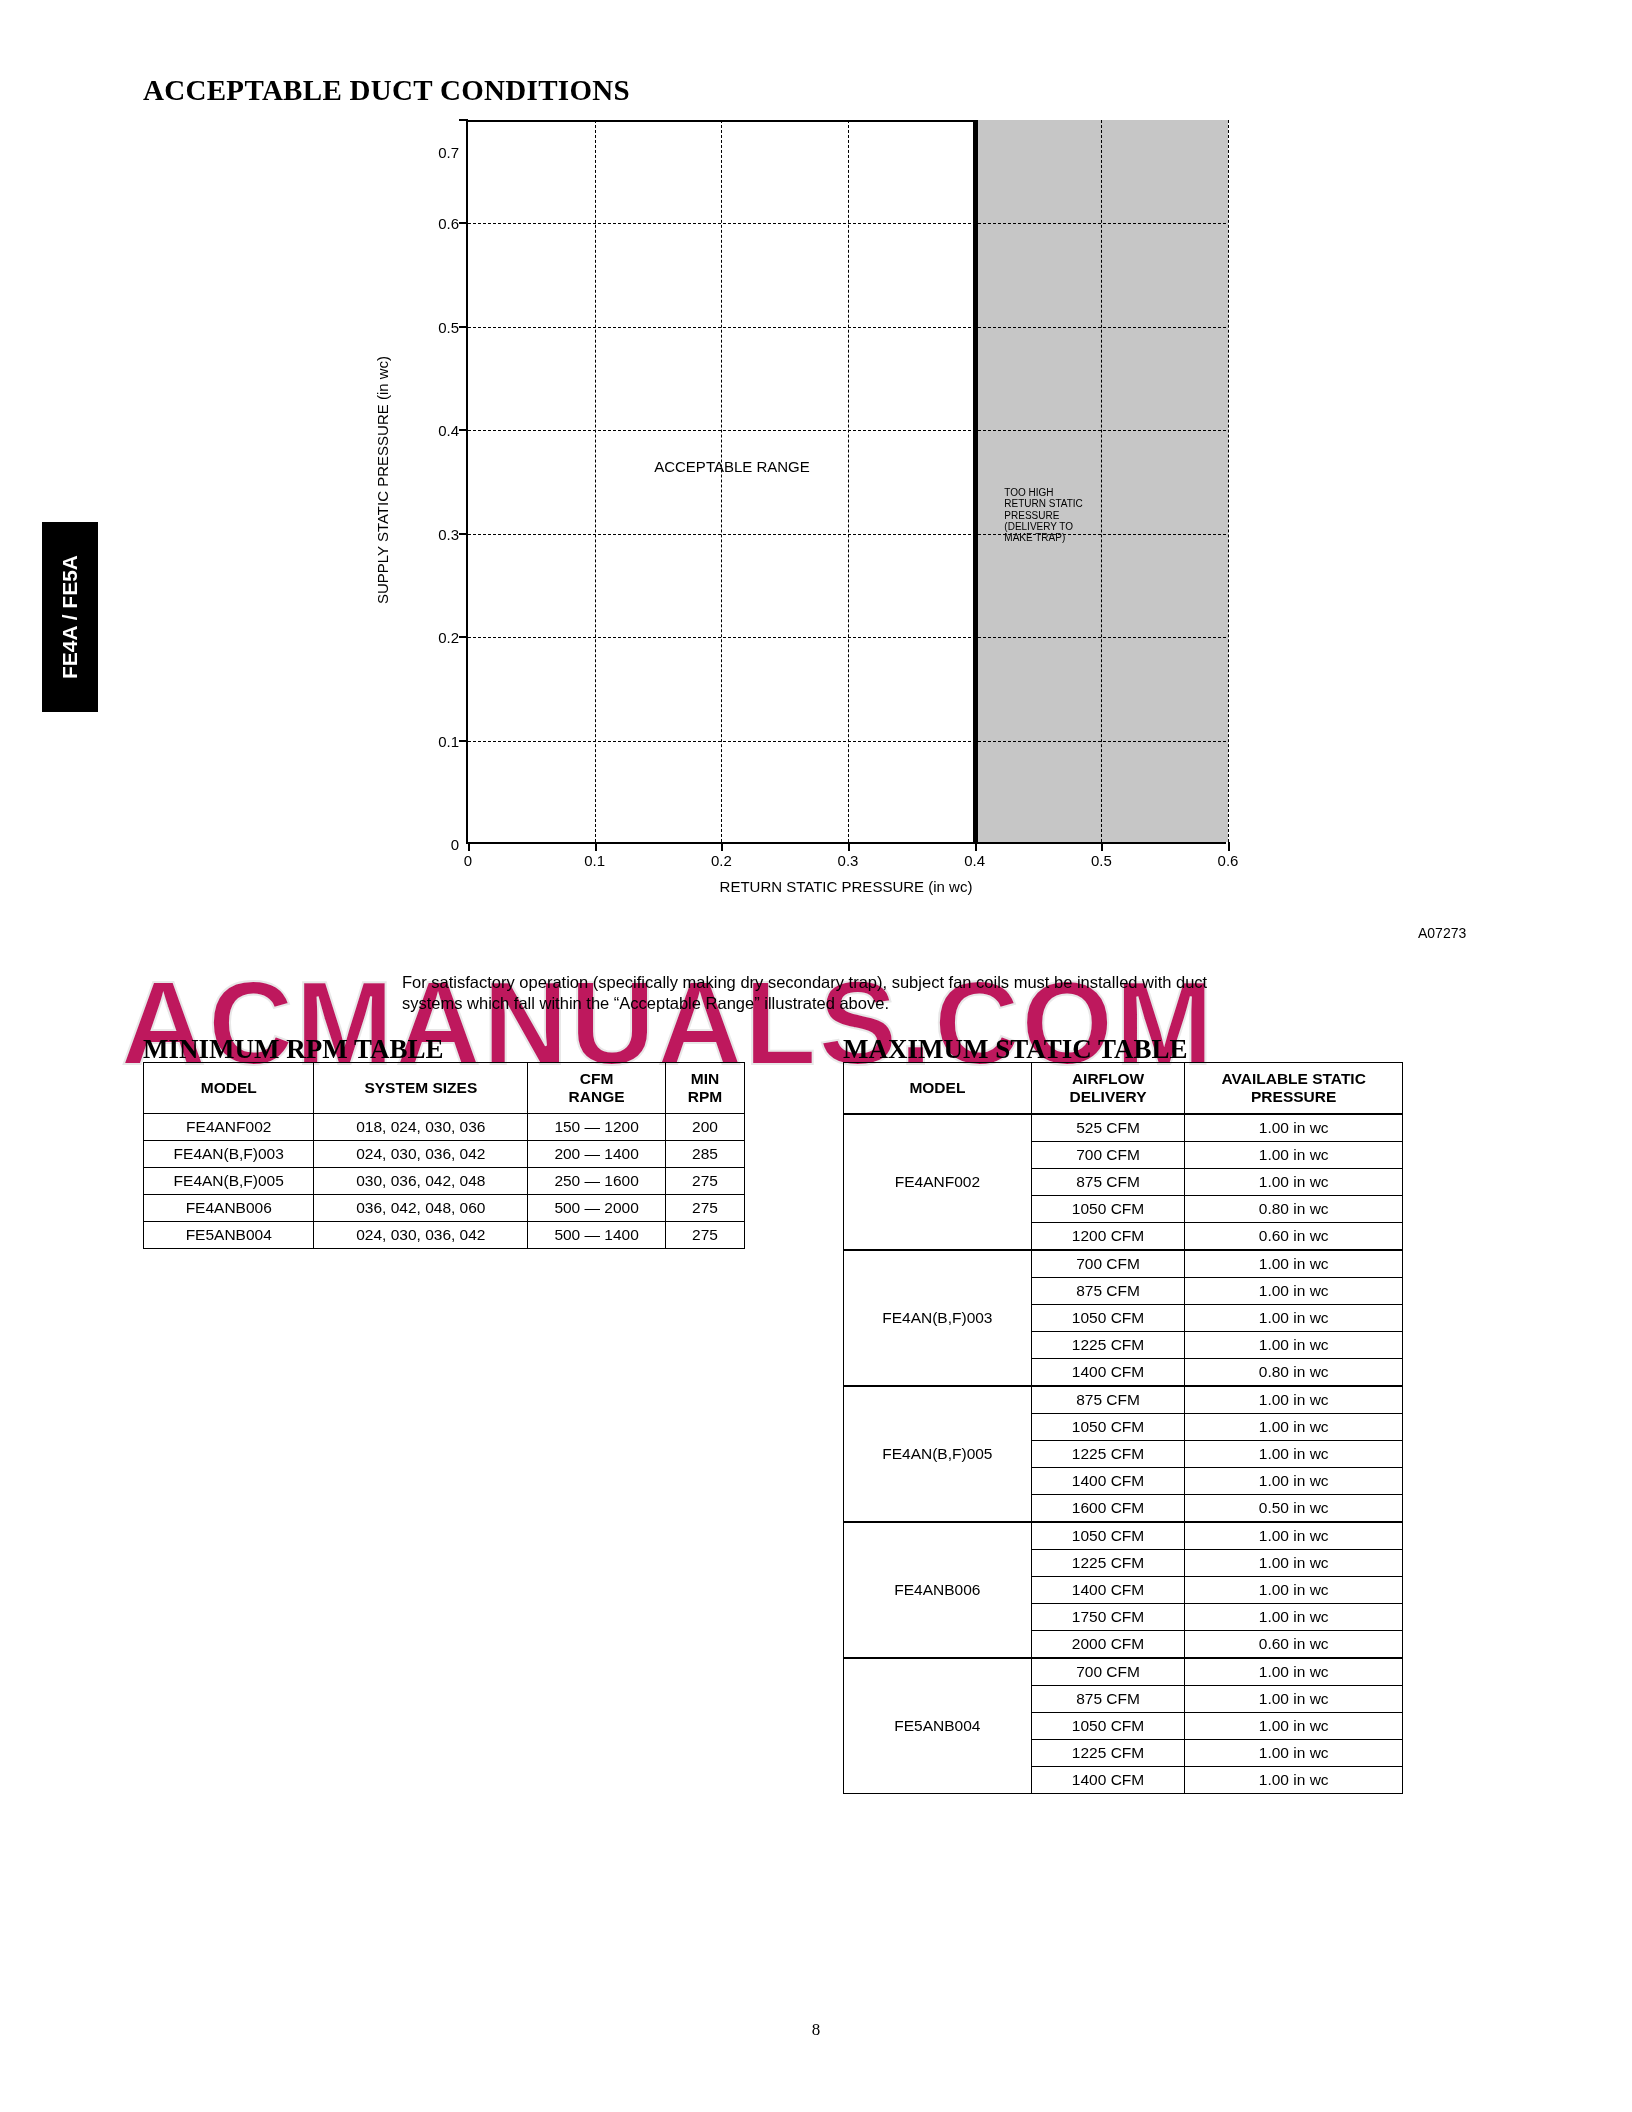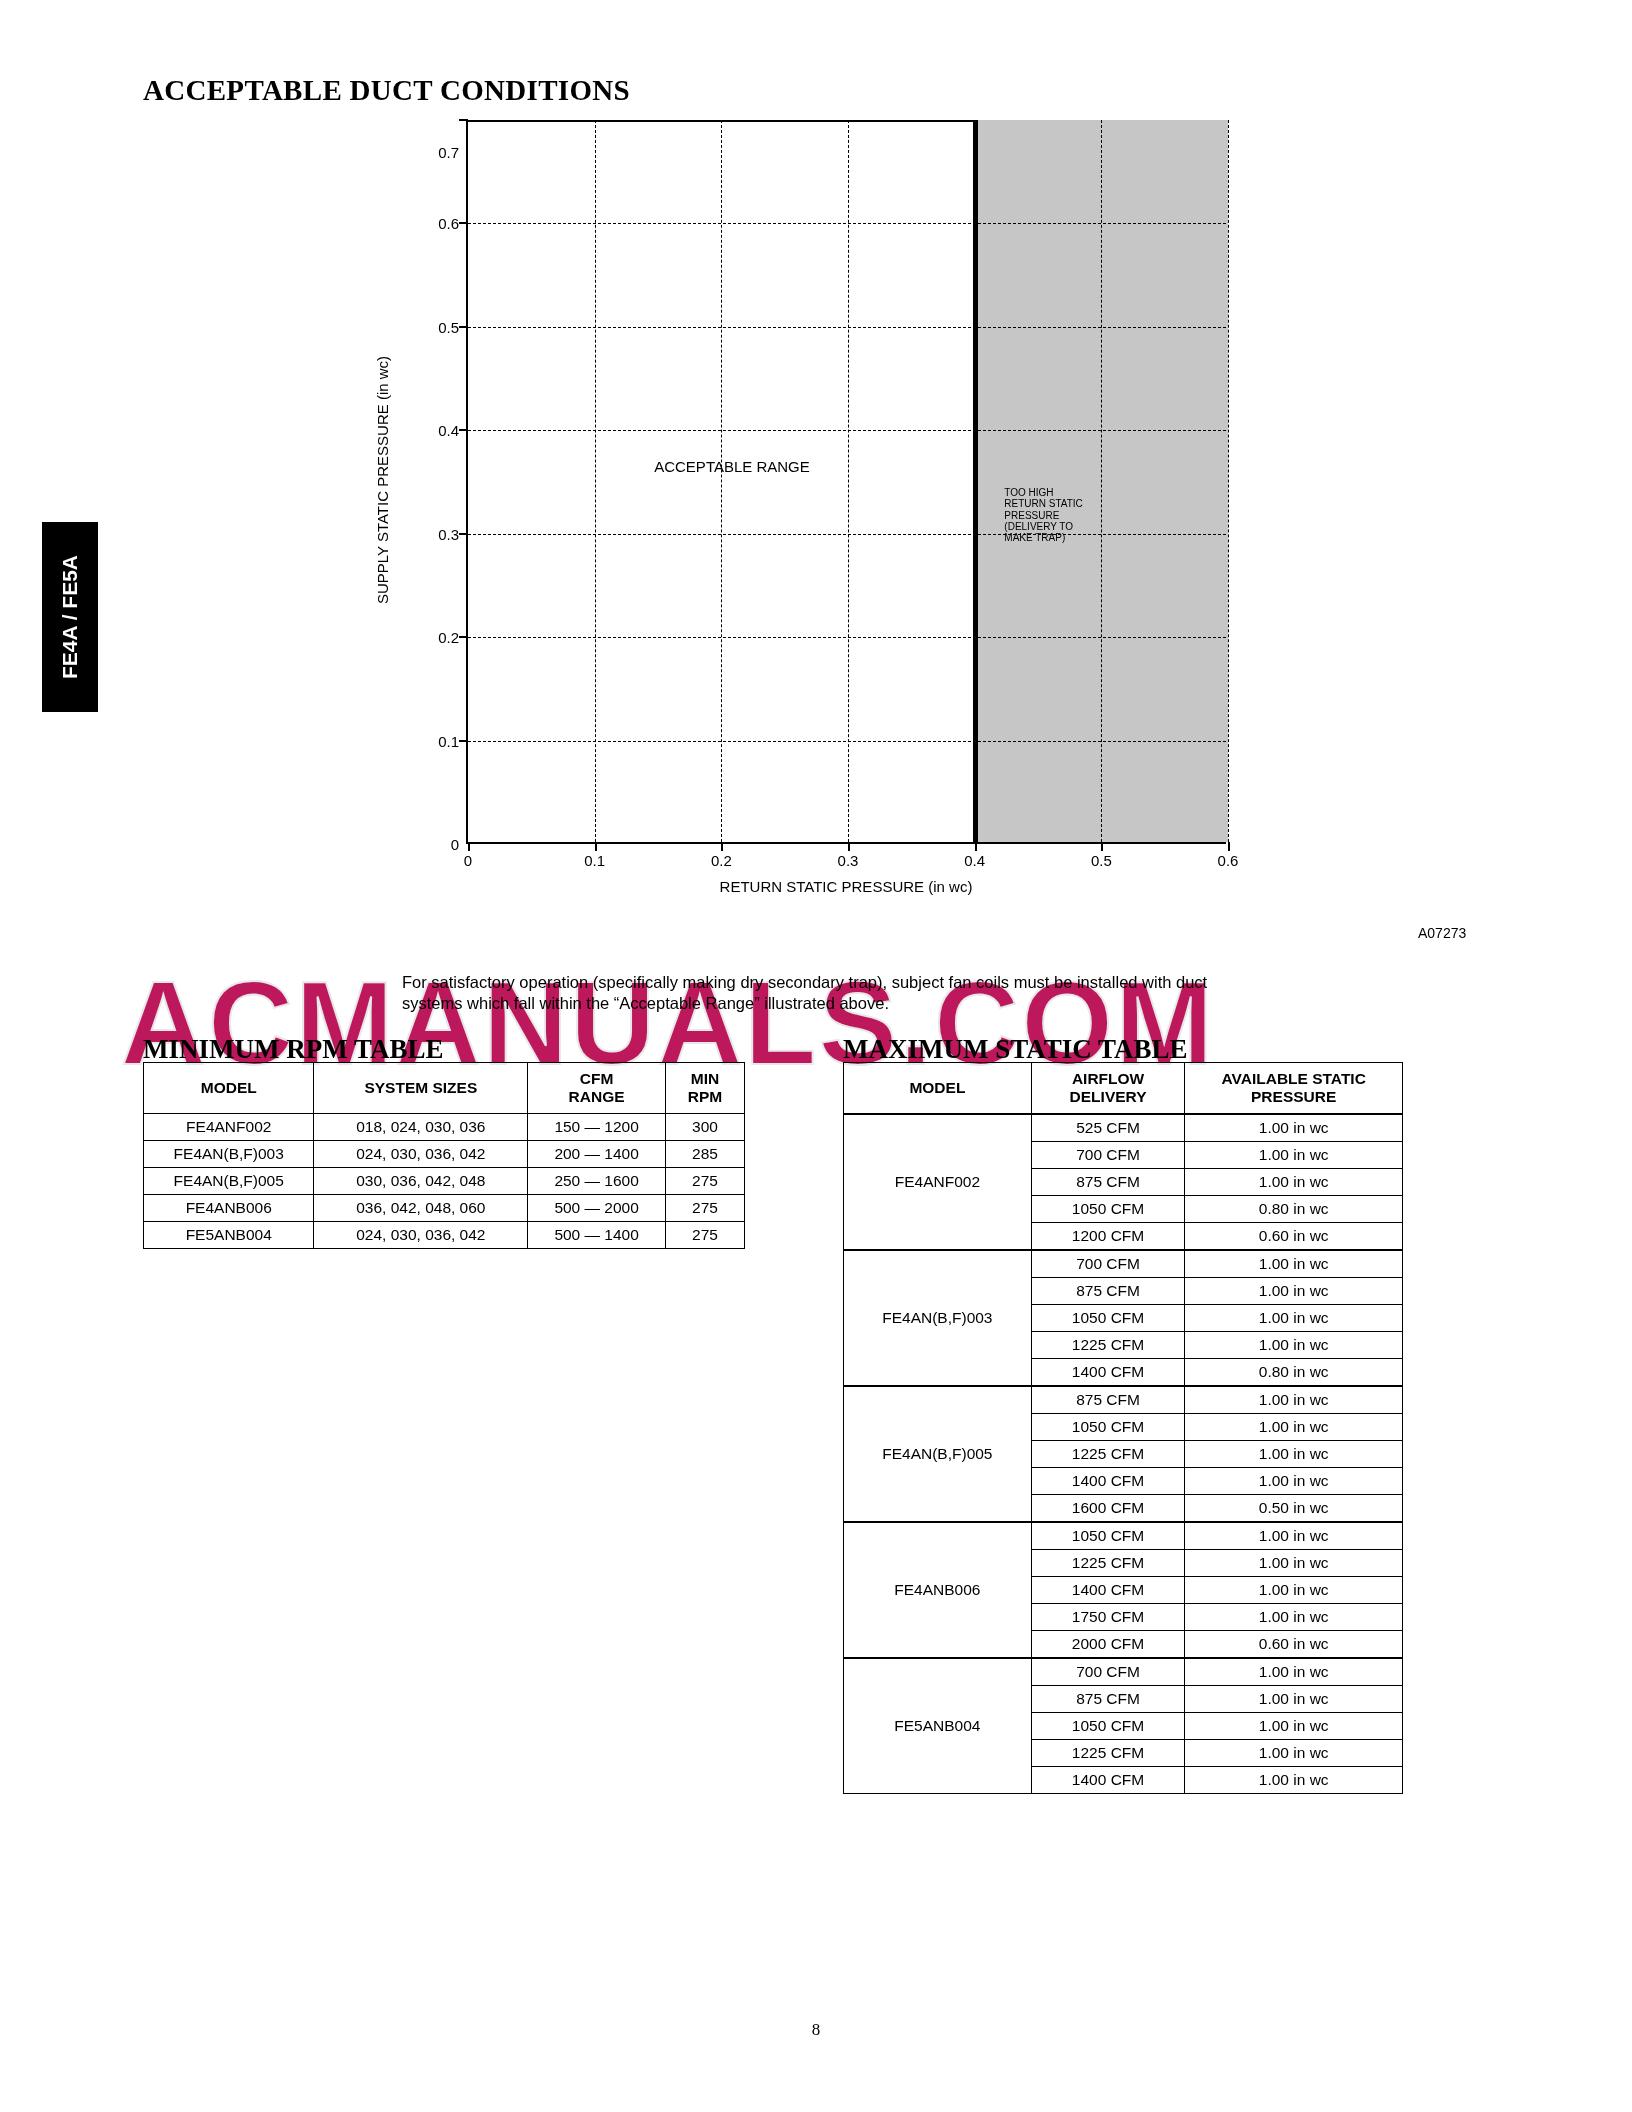--- a/index.html
+++ b/index.html
@@ -278,21 +278,21 @@
           <div>MIN</div>
           <div>RPM</div>
         </th>
       </tr>
     </thead>
   <tbody>
       <tr>
         <td class="c-model">FE4ANF002</td>
         <td class="c-sizes">018, 024, 030, 036</td>
         <td class="c-cfm">150 — 1200</td>
-        <td class="c-rpm">300</td>
+        <td class="c-rpm">200</td>
       </tr>
       <tr>
         <td class="c-model">FE4AN(B,F)003</td>
         <td class="c-sizes">024, 030, 036, 042</td>
         <td class="c-cfm">200 — 1400</td>
         <td class="c-rpm">285</td>
       </tr>
       <tr>
         <td class="c-model">FE4AN(B,F)005</td>
         <td class="c-sizes">030, 036, 042, 048</td>

